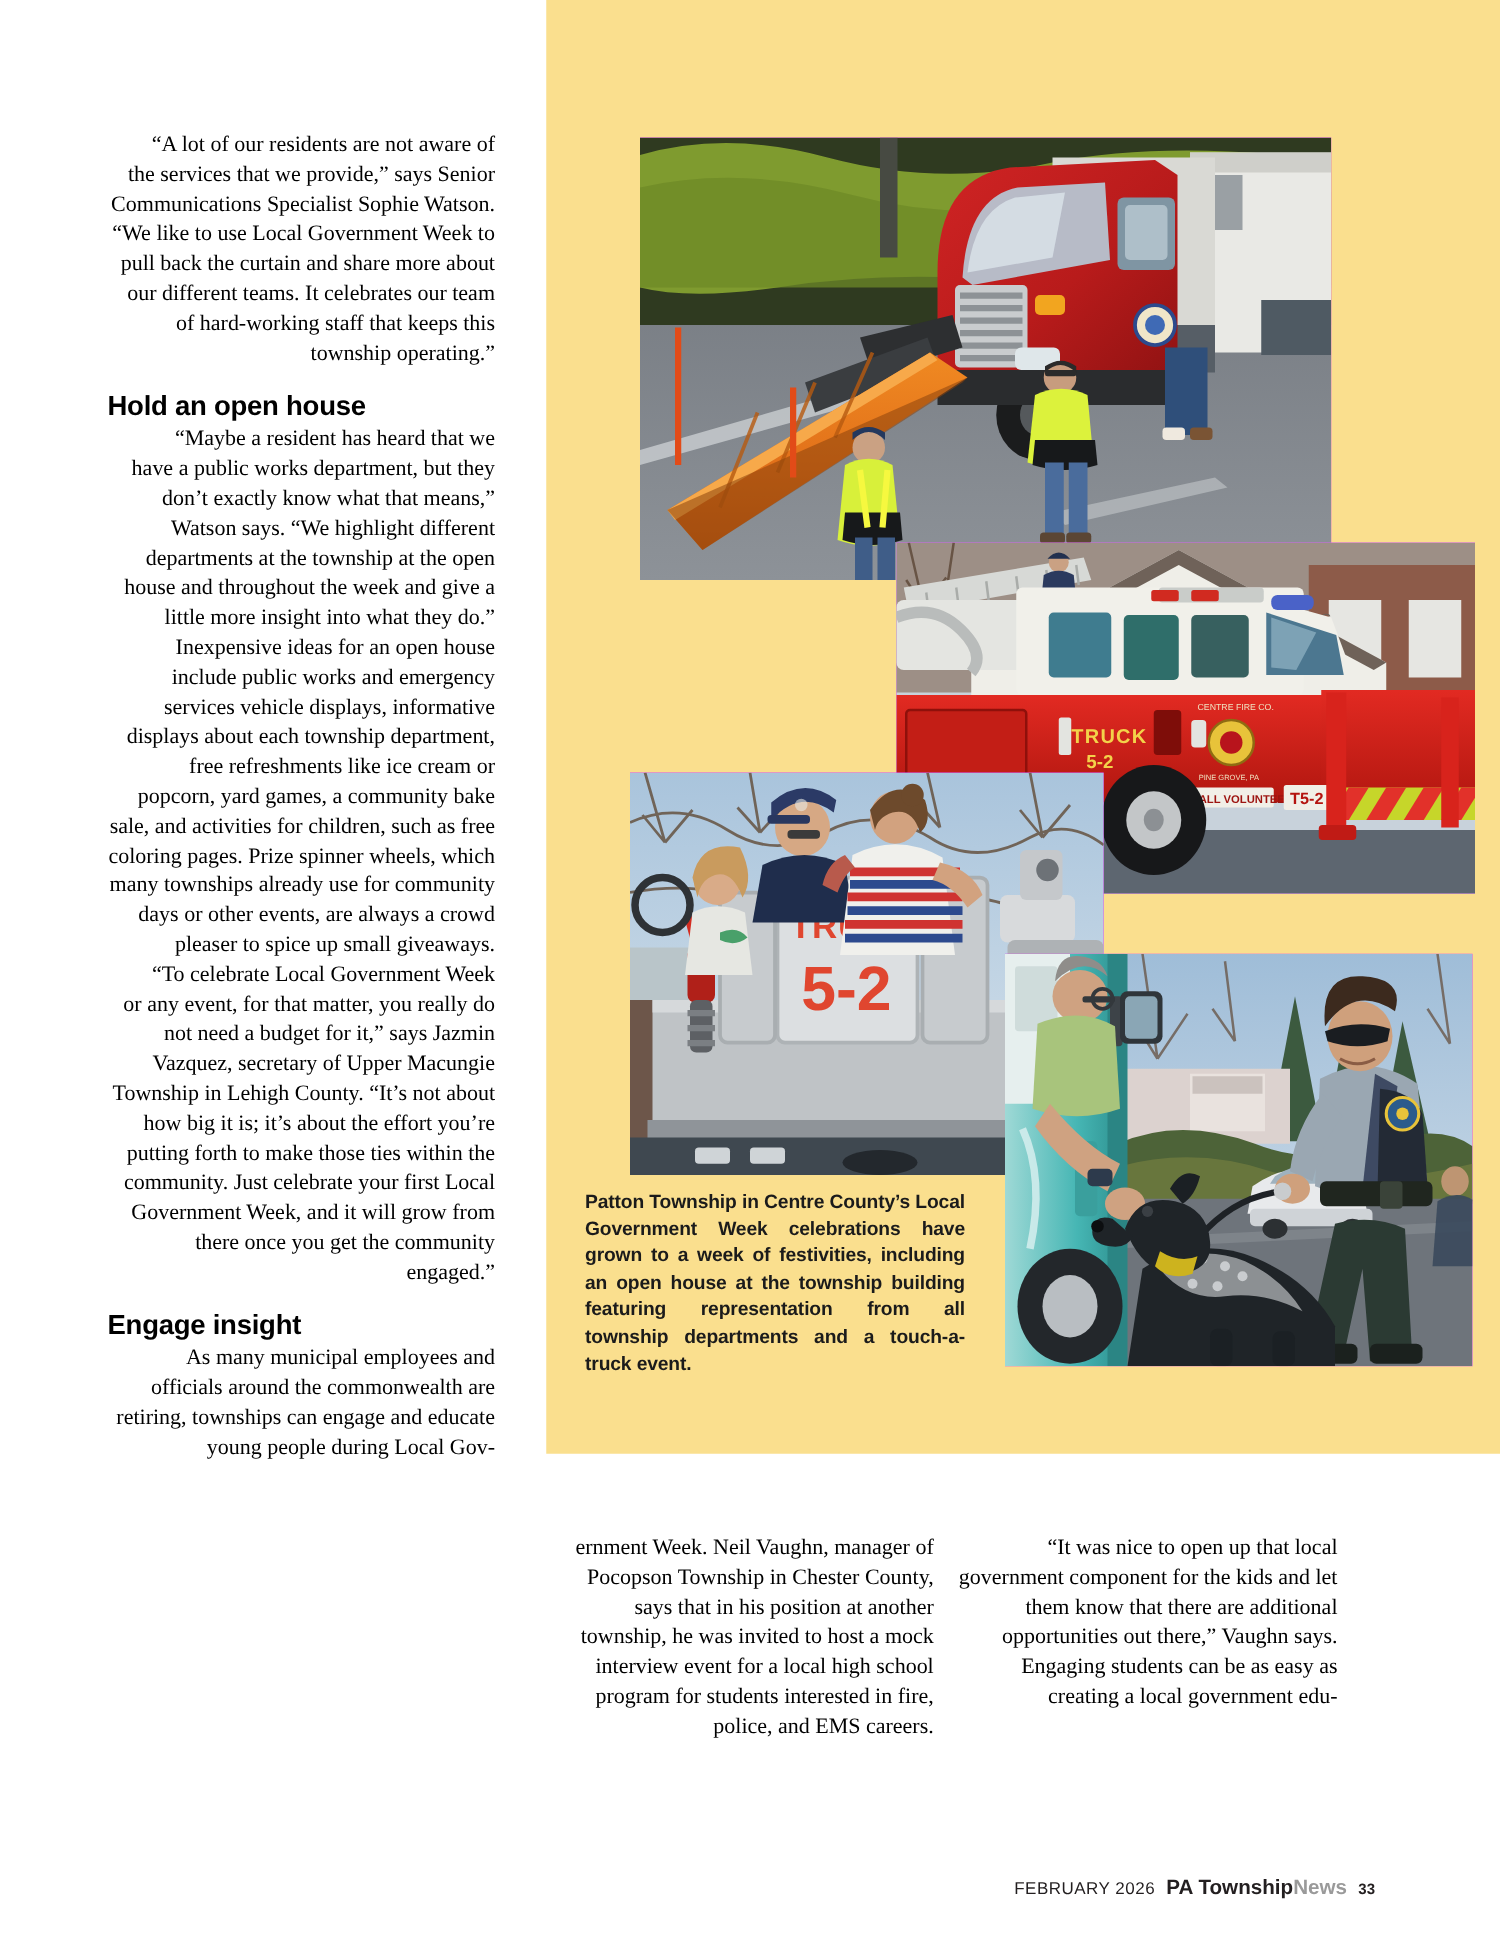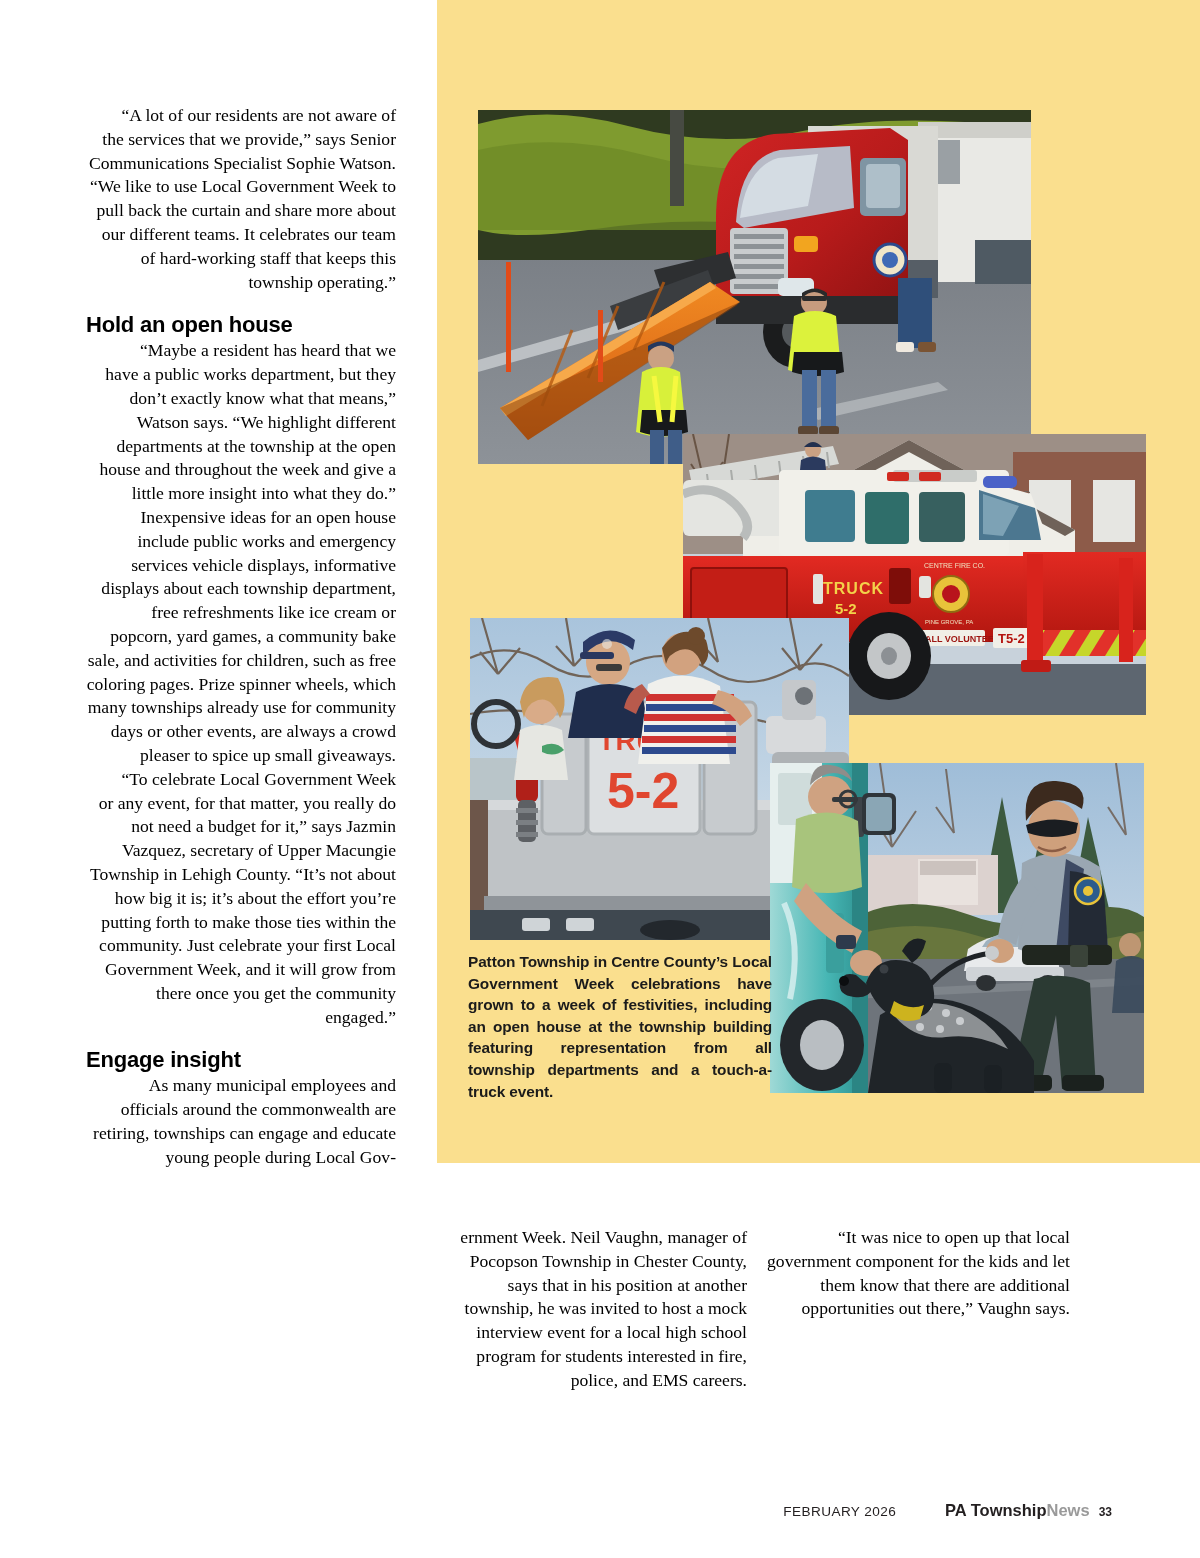--- a/index.html
+++ b/index.html
@@ -64,20 +64,21 @@
     font-weight: bold;
     letter-spacing: -0.2px;
     color: #000000;
   }
 
   
   .photo {
     position: absolute;
     overflow: hidden;
     background: #d946ef;
+    margin-left: 34px;
   }
 
   
   #photo-plow { left: 478px; top: 110px; width: 553px; height: 354px; }
 
   
   #photo-firetruck { left: 683px; top: 434px; width: 463px; height: 281px; }
 
   
   #photo-bucket { left: 470px; top: 618px; width: 379px; height: 322px; }
@@ -96,33 +97,33 @@
     font-weight: bold;
     line-height: 21.6px;
     color: #1b1b1b;
     text-align: justify;
     letter-spacing: -0.1px;
   }
 
   
   .footer {
     position: absolute;
-    right: 88px;
+    right: 100px;
     bottom: 38px;
     display: flex;
     align-items: baseline;
     gap: 9px;
     font-family: "Liberation Sans", sans-serif;
   }
   .footer .issue {
     font-size: 13.6px;
     letter-spacing: 0.4px;
     color: #231f20;
   }
-  .footer .brand { font-size: 16.5px; font-weight: bold; color: #231f20; margin-left: 40px; }
+  .footer .brand { font-size: 16.5px; font-weight: bold; color: #231f20; }
   .footer .brand .news { color: #9a9a9a; font-weight: bold; }
   .footer .pageno { font-size: 12px; font-weight: bold; color: #231f20; }
 
   
   .ph-svg { display: block; width: 100%; height: 100%; }
 </style>
 </head>
 <body>
 
 <div class="yellow-panel"></div>
@@ -581,19 +582,20 @@
   <h2 class="subhead">Engage insight</h2>
   <p class="body-par">As many municipal employees and officials around the commonwealth are retiring, townships can engage and educate young people during Local Gov-</p>
 </div>
 
 <div class="col-mid">
   <p class="body-par noindent">ernment Week. Neil Vaughn, manager of Pocopson Township in Chester County, says that in his position at another township, he was invited to host a mock interview event for a local high school program for students interested in fire, police, and EMS careers.</p>
 </div>
 
 <div class="col-right">
   <p class="body-par">“It was nice to open up that local government component for the kids and let them know that there are additional opportunities out there,” Vaughn says.</p>
+  <p class="body-par">Engaging students can be as easy as creating a local government edu-</p>
 </div>
 
 <div class="footer">
   <span class="issue">FEBRUARY 2026</span>
   <span class="brand"><span>PA Township</span><span class="news">News</span></span>
   <span class="pageno">33</span>
 </div>
 
 </body></html>

